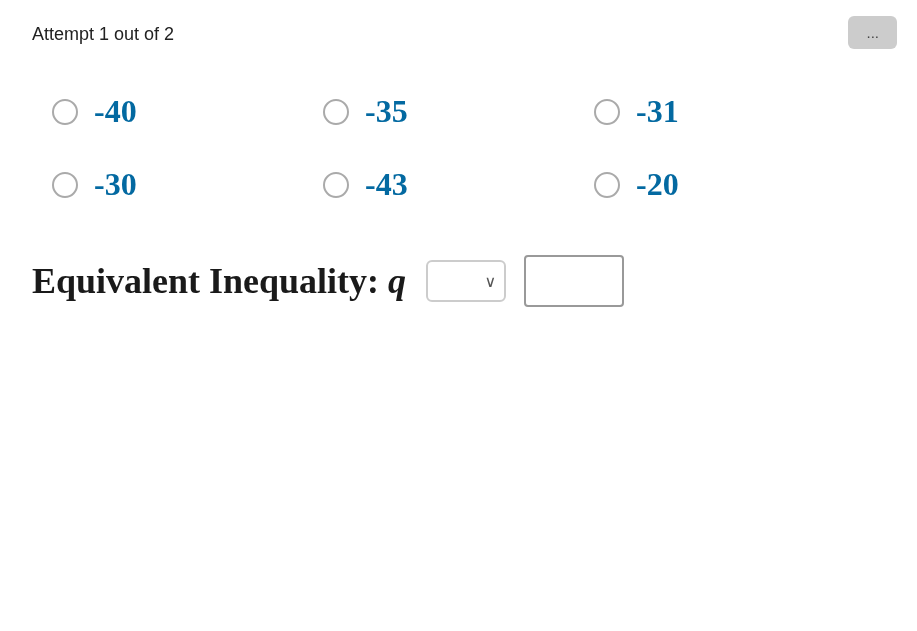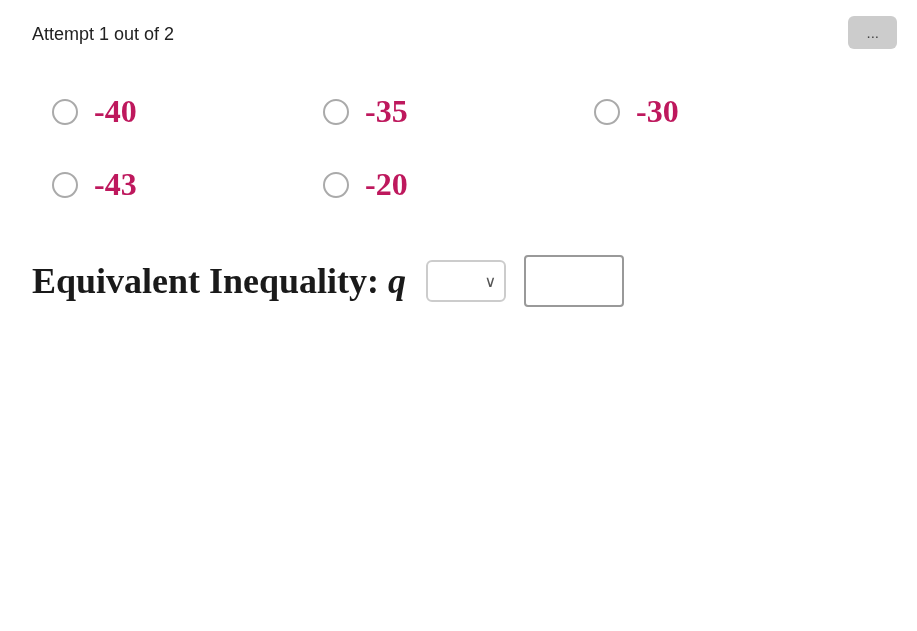--- a/index.html
+++ b/index.html
@@ -62,21 +62,21 @@
     }
 
     .option-checkbox:checked {
       background: #555;
       border-color: #555;
     }
 
     .option-label {
       font-size: 32px;
       font-weight: bold;
-      color: #be185d;
+      color: #0369a1;
       font-family: Georgia, serif;
     }
 
     .inequality-row {
       display: flex;
       align-items: center;
       gap: 8px;
       margin-top: 8px;
     }
 
@@ -160,20 +160,24 @@
       <input type="checkbox" class="option-checkbox" style="">
       <span class="option-label">-40</span>
     </label>
 
     <label class="option-item">
       <input type="checkbox" class="option-checkbox" style="">
       <span class="option-label">-35</span>
     </label>
 
 
+    <label class="option-item">
+      <input type="checkbox" class="option-checkbox" style="">
+      <span class="option-label">-31</span>
+    </label>
 
     <label class="option-item">
       <input type="checkbox" class="option-checkbox" style="">
       <span class="option-label">-30</span>
     </label>
 
 
 
     <label class="option-item">
       <input type="checkbox" class="option-checkbox" style="">

